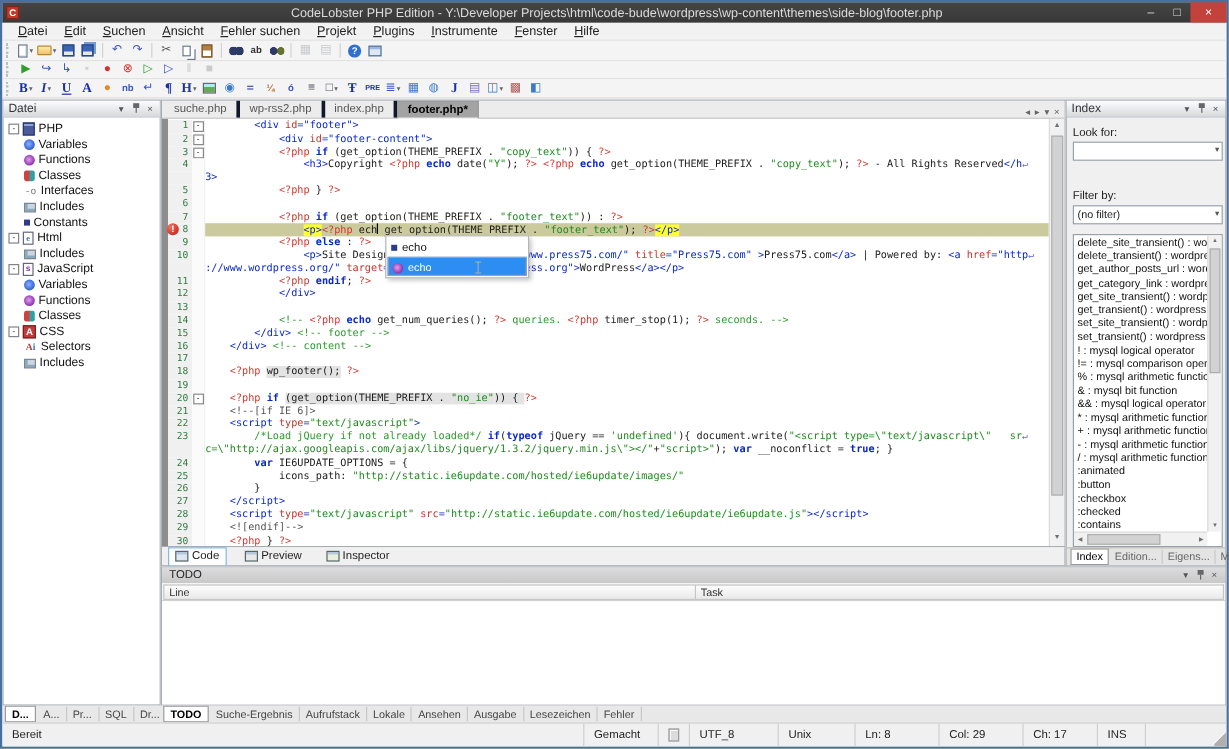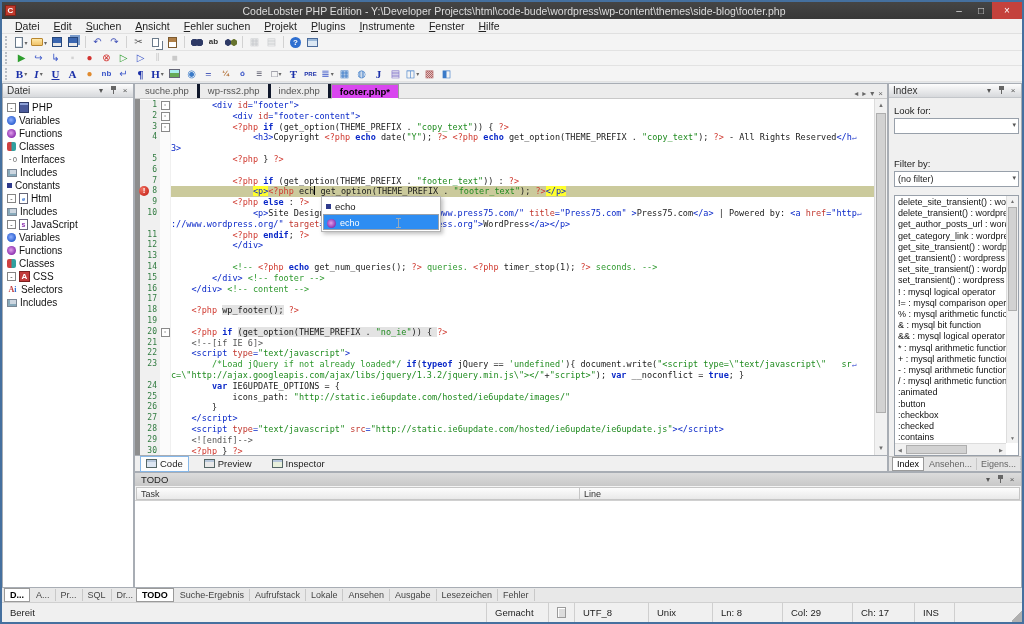--- a/index.html
+++ b/index.html
@@ -51,21 +51,21 @@
   .phead .sp{flex:1}
   .hico{width:12px;text-align:center;color:#555;font-size:8px}
   .pin{display:inline-block;width:7px;height:8px;position:relative}
   .pin::before{content:"";position:absolute;left:1px;top:0;width:5px;height:4px;background:#666}
   .pin::after{content:"";position:absolute;left:3px;top:4px;width:1px;height:4px;background:#666}
 
   .tree{padding:3px 0 0 4px;font-size:10px;color:#111;overflow:hidden}
   .trow{display:flex;align-items:center;height:13px;white-space:nowrap}
   .trow .lbl{margin-left:3px}
   .texp{width:9px;height:9px;border:1px solid #848484;background:#fff;font:7px/7px "Liberation Sans",sans-serif;text-align:center;color:#333;margin-right:3px;flex:none}
-  .tch{}
+  .tch{margin-left:13px}
   .fi{width:11px;height:11px;display:inline-flex;align-items:center;justify-content:center;flex:none}
   .fi-php{width:10px;height:11px;background:#4a5a9a;border:1px solid #2e3a66;box-shadow:inset 0 2px 0 #8ea2d8}
   .fi-html{width:9px;height:11px;background:#fff;border:1px solid #667;color:#2f6fd0;font:bold 7px/10px "Liberation Serif",serif;text-align:center}
   .fi-html::before{content:"e"}
   .fi-javascript{width:9px;height:11px;background:#fff;border:1px solid #667;color:#8c2fb0;font:bold 7px/10px "Liberation Sans",sans-serif;text-align:center}
   .fi-javascript::before{content:"s"}
   .fi-css{width:11px;height:11px;background:#c23a3a;border:1px solid #7c1e1e;color:#fff;font:bold 8px/10px "Liberation Sans",sans-serif;text-align:center}
   .fi-css::before{content:"A"}
   .fi-variable{background:radial-gradient(circle at 4px 4px,#8fb0ff,#2b5fd0 70%);border-radius:50%;width:9px;height:9px}
   .fi-function{background:radial-gradient(circle at 4px 4px,#e0a0ea,#8c2fb0 70%);border-radius:50%;width:9px;height:9px}
@@ -76,21 +76,21 @@
   .fi-constant{width:5px;height:5px;background:#2e3a8c}
   .fi-selector{color:#c23a3a;font:bold 8px/9px "Liberation Serif",serif}
   .fi-selector::before{content:"A"}
   .fi-selector::after{content:"i";color:#2f6fd0}
   .fi-keyword{width:5px;height:5px;background:#2e3a8c}
 
   
   .editor{position:absolute;left:134px;top:83px;width:754px;height:373px;background:#fff;border:1px solid #a8adb4}
   .etabs{height:15px;background:#ececec;border-bottom:1px solid #c8c8c8;display:flex;align-items:flex-end;padding-left:2px}
   .etab{font-size:9.5px;color:#555;padding:1px 8px 1px;height:14px;border-right:3px solid #0f172a;white-space:nowrap}
-  .etab.act{background:#d946ef;border:1px solid #9a9a9a;border-bottom:1px solid #fff;font-weight:bold;color:#000;height:15px;margin-bottom:-1px}
+  .etab.act{background:#a3a3a3;border:1px solid #9a9a9a;border-bottom:1px solid #fff;font-weight:bold;color:#000;height:15px;margin-bottom:-1px}
   .etabbtns{margin-left:auto;display:flex;align-items:center;gap:4px;padding-right:4px;color:#666;font-size:8px}
   .codewrap{position:absolute;left:0;top:15px;right:0;bottom:0;overflow:hidden}
   .cmarginstrip{position:absolute;left:0;top:0;bottom:0;width:5px;background:#8d8d8d}
   .rows{position:absolute;left:5px;top:1px;right:13px;bottom:0}
   .crow{display:flex;height:10.8px;line-height:10.8px;font-family:"DejaVu Sans Mono",monospace;font-size:8.5px;white-space:pre;position:relative}
   .cnum{width:20px;text-align:right;padding-right:3px;color:#2f7a3f;background:#f0f0f0;flex:none;font-size:8px}
   .cfold{width:11px;background:#fbfbfb;border-right:1px solid #f0f0f0;flex:none;display:flex;justify-content:center}
   .fbox{width:9px;height:9px;border:1px solid #8a8a8a;background:#fff;font:7px/7px "DejaVu Sans Mono",monospace;text-align:center;color:#333;margin-top:1px}
   .ccode{flex:1;overflow:hidden}
   .crow.act .ccode{background:#cbca9c}
@@ -581,37 +581,37 @@
         </div>
         <div class="ihsb">
           <div class="ar" style="left:0">◀</div>
           <div class="ihthumb"></div>
           <div class="ar" style="right:0">▶</div>
         </div>
       </div>
     </div>
     <div class="rptabs" id="rptabs">
         <span class="rptab act">Index</span>
-        <span class="rptab">Ansehen...</span>
+        <span class="rptab">Edition...</span>
         <span class="rptab">Eigens...</span>
         <span class="rptab">Map</span>
       </div>
   </div>
 
   <div class="todo">
     <div class="todohead">
       <span>TODO</span>
       <span class="sp"></span>
       <span class="hico">▾</span>
       <span class="hico"><span class="pin"></span></span>
       <span class="hico">×</span>
     </div>
     <div class="todocols">
+      <span class="tcol">Line</span>
       <span class="tcol">Task</span>
-      <span class="tcol">Line</span>
     </div>
     <div class="todobody"></div>
   </div>
 
   <div class="lefttabs" id="lefttabs">
       <span class="btab act">D...</span>
       <span class="btab">A...</span>
       <span class="btab">Pr...</span>
       <span class="btab">SQL</span>
       <span class="btab">Dr...</span>

